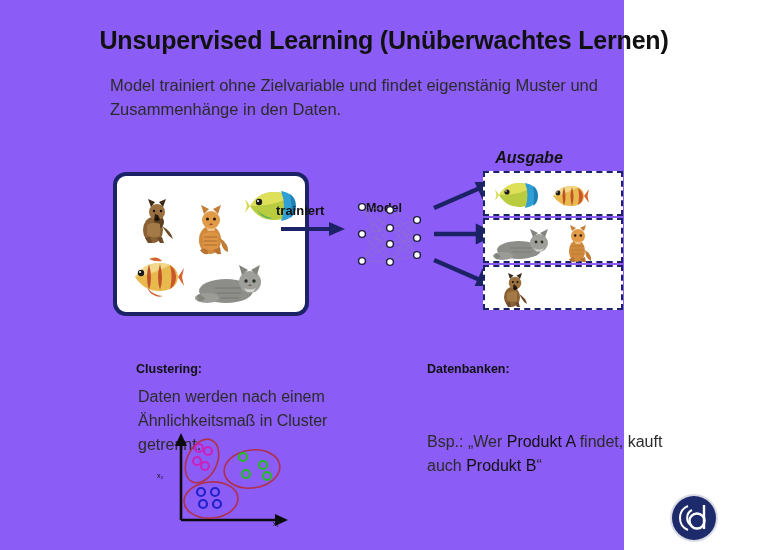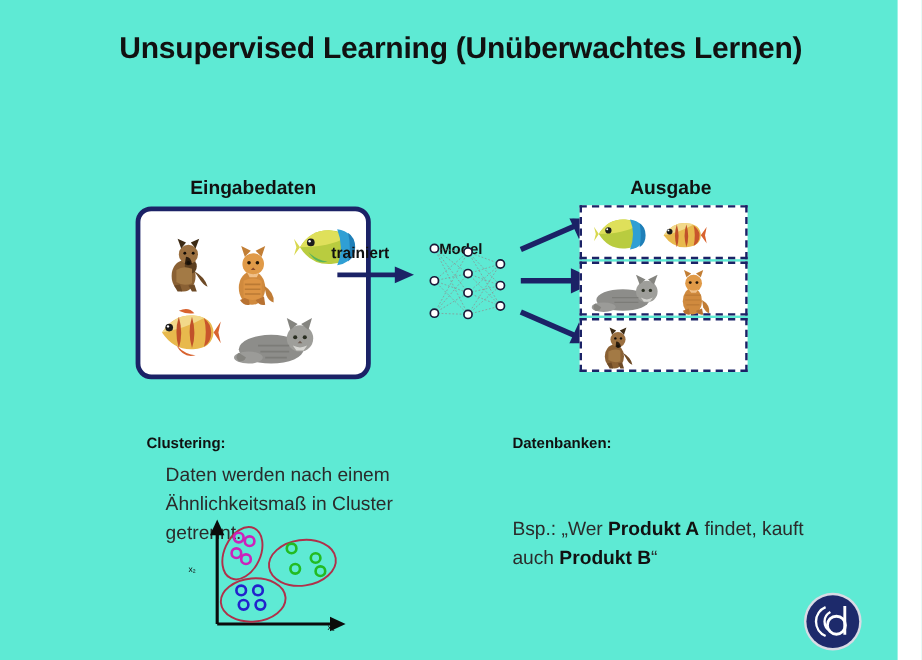--- a/index.html
+++ b/index.html
@@ -3,42 +3,42 @@
 <meta charset="utf-8">
 <style>
   * { box-sizing: border-box; margin: 0; padding: 0; }
   html, body {
     width: 768px; height: 550px;
     background: #ffffff;
     font-family: "Liberation Sans", sans-serif;
     color: #1b1b1b;
     overflow: hidden;
   }
-  #slide { position: relative; width: 748px; height: 550px; background: #5eead4; }
+  #slide { position: relative; width: 624px; height: 550px; background: #8b5cf6; }
 
   
   .title {
     position: absolute; left: 0; top: 26px; width: 768px;
     text-align: center;
     font-size: 25px; font-weight: bold; letter-spacing: -0.2px;
     color: #111111;
   }
   .subtitle {
     position: absolute; left: 110px; top: 74px; width: 580px;
     font-size: 16.5px; line-height: 1.45; color: #2b2b2b; font-weight: normal;
   }
 
   
   .cap {
     position: absolute; font-size: 16px; font-weight: bold; color: #111;
     text-align: center;
   }
   #cap-input { left: 113px; top: 149px; width: 196px; }
   #cap-model { left: 348px; top: 178px; width: 72px; font-size: 12.5px; margin-top: 23px; }
-  #cap-output { left: 489px; top: 149px; width: 140px; }
+  #cap-output { left: 459px; top: 149px; width: 140px; font-style: italic; }
 
   
   #input-box {
     position: absolute; left: 113px; top: 172px; width: 196px; height: 144px;
     border: 4px solid #1b2266; border-radius: 13px; background: #fff;
   }
   .animal { position: absolute; }
   .animal svg { display: block; width: 100%; height: 100%; }
 
   
@@ -76,42 +76,42 @@
   #o-cat-o  { left: 76px; top: 5px;  width: 34px; height: 38px; }
   #o-dog    { left: 12px; top: 5px;  width: 34px; height: 36px; }
 
   
   .col-head {
     position: absolute; font-size: 12.5px; font-weight: bold; color: #111;
   }
   .col-body {
     position: absolute; font-size: 16px; line-height: 1.5; color: #2b2b2b;
   }
-  #clustering-head { left: 122px; top: 362px; }
+  #clustering-head { left: 136px; top: 362px; }
   #clustering-body { left: 138px; top: 385px; width: 250px; }
 
   #assoc-head { left: 427px; top: 362px; }
   #assoc-body { left: 427px; top: 385px; width: 270px; }
   #assoc-ex   { left: 427px; top: 430px; width: 270px; }
-  .b { font-weight: bold; color: #111; text-align: right; }
+  .b { font-weight: normal; color: #111; text-align: right; }
 
   
   #scatter { position: absolute; left: 155px; top: 428px; width: 145px; height: 108px; }
 
   
   #logo { position: absolute; left: 668px; top: 492px; width: 52px; height: 52px; }
 </style>
 </head>
 <body>
 
 <div id="slide">
 
   <div class="title">Unsupervised Learning (Unüberwachtes Lernen)</div>
-
-  <div class="cap" id="cap-input">Eingabedaten</div>
+  <div class="subtitle">Model trainiert ohne Zielvariable und findet eigenstänig Muster und Zusammenhänge in den Daten.</div>
+
 
   <div id="input-box">
 
     <div class="animal" id="in-dog">
       <svg viewBox="0 0 44 46">
         <ellipse cx="20" cy="32" rx="10" ry="13" fill="#8a6134"></ellipse>
         <path d="M12 40 l3 5 h4 l-2 -6 z" fill="#6d4a26"></path>
         <path d="M24 40 l3 5 h4 l-2 -6 z" fill="#6d4a26"></path>
         <path d="M29 28 q9 5 11 13 q-4 -2 -7 -7 z" fill="#6d4a26"></path>
         <ellipse cx="26" cy="24" rx="5" ry="6" fill="#5c3f20"></ellipse>

